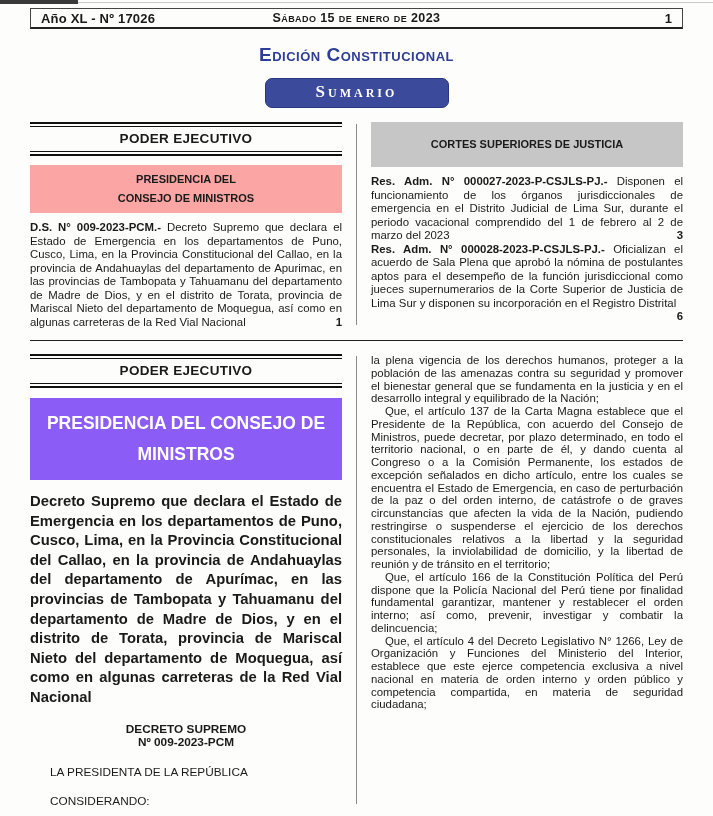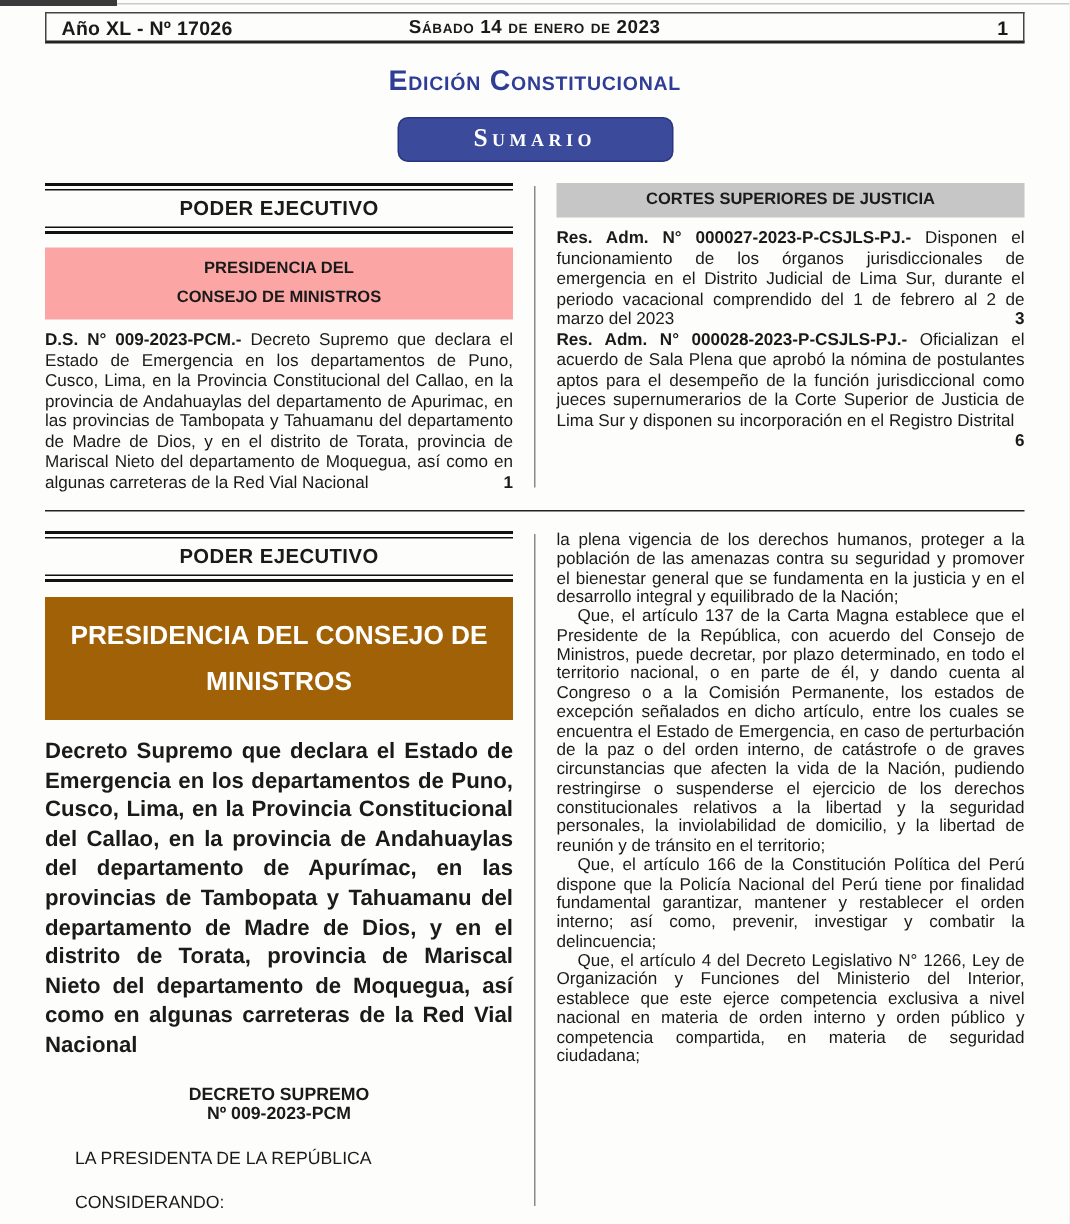--- a/index.html
+++ b/index.html
@@ -75,21 +75,21 @@
   }
 
   .agency-box {
     text-align:center;
     font-weight:bold;
     font-size:11px;
     padding:5px 4px;
     line-height:19px;
     margin-bottom:8px;
   }
-  .agency-box.single { line-height:13px; padding:5px 4px; }
+  .agency-box.single { line-height:13px; padding:16px 4px; }
 
   .entry { margin:0; font-size:11.4px; line-height:13.5px; text-align:justify; }
   .entry .ref { font-weight:bold; }
   .entry .pgnum { float:right; font-weight:bold; margin-left:8px; }
 
   .section-sep { margin-top:11px; border-top:1.5px solid #222; }
 
   
   .article-cols { margin-top:13px; }
   .banner {
@@ -118,21 +118,21 @@
 <body>
 
 <div class="page">
   <div class="scan-topline"></div>
   <div class="scan-corner"></div>
 
   <div class="content">
 
     <div class="masthead">
       <span class="left">Año XL - Nº 17026</span>
-      <span class="center">Sábado 14 de enero de 2023</span>
+      <span class="center">Sábado 15 de enero de 2023</span>
       <span class="right">1</span>
     </div>
 
     <div class="edition-title" id="edition-title" style="color: rgb(46, 61, 150);">Edición Constitucional</div>
 
     <div class="pill-wrap">
       <span class="sumario-pill" id="sumario-pill" style="background: rgb(60, 74, 156); border: 1px solid rgb(42, 55, 128); text-align: center;">Sumario</span>
     </div>
 
     <div class="cols">
@@ -173,21 +173,21 @@
     <div class="section-sep"></div>
 
     <div class="cols article-cols">
 
       <div class="col">
         <div class="sect-head">
           <div class="rule-a"></div>
           <div class="sect-title">PODER EJECUTIVO</div>
           <div class="rule-b"></div>
         </div>
-        <div class="banner gbanner" style="background: #a16207;">PRESIDENCIA DEL CONSEJO DE MINISTROS</div>
+        <div class="banner gbanner" style="background: #8b5cf6;">PRESIDENCIA DEL CONSEJO DE MINISTROS</div>
         <p class="article-title">Decreto Supremo que declara el Estado de Emergencia en los departamentos de Puno, Cusco, Lima, en la Provincia Constitucional del Callao, en la provincia de Andahuaylas del departamento de Apurímac, en las provincias de Tambopata y Tahuamanu del departamento de Madre de Dios, y en el distrito de Torata, provincia de Mariscal Nieto del departamento de Moquegua, así como en algunas carreteras de la Red Vial Nacional</p>
         <div class="decree-head">
           <div>DECRETO SUPREMO</div>
           <div>Nº 009-2023-PCM</div>
         </div>
         <div class="plain-line">LA PRESIDENTA DE LA REPÚBLICA</div>
         <div class="plain-line">CONSIDERANDO:</div>
 
       </div>
 

